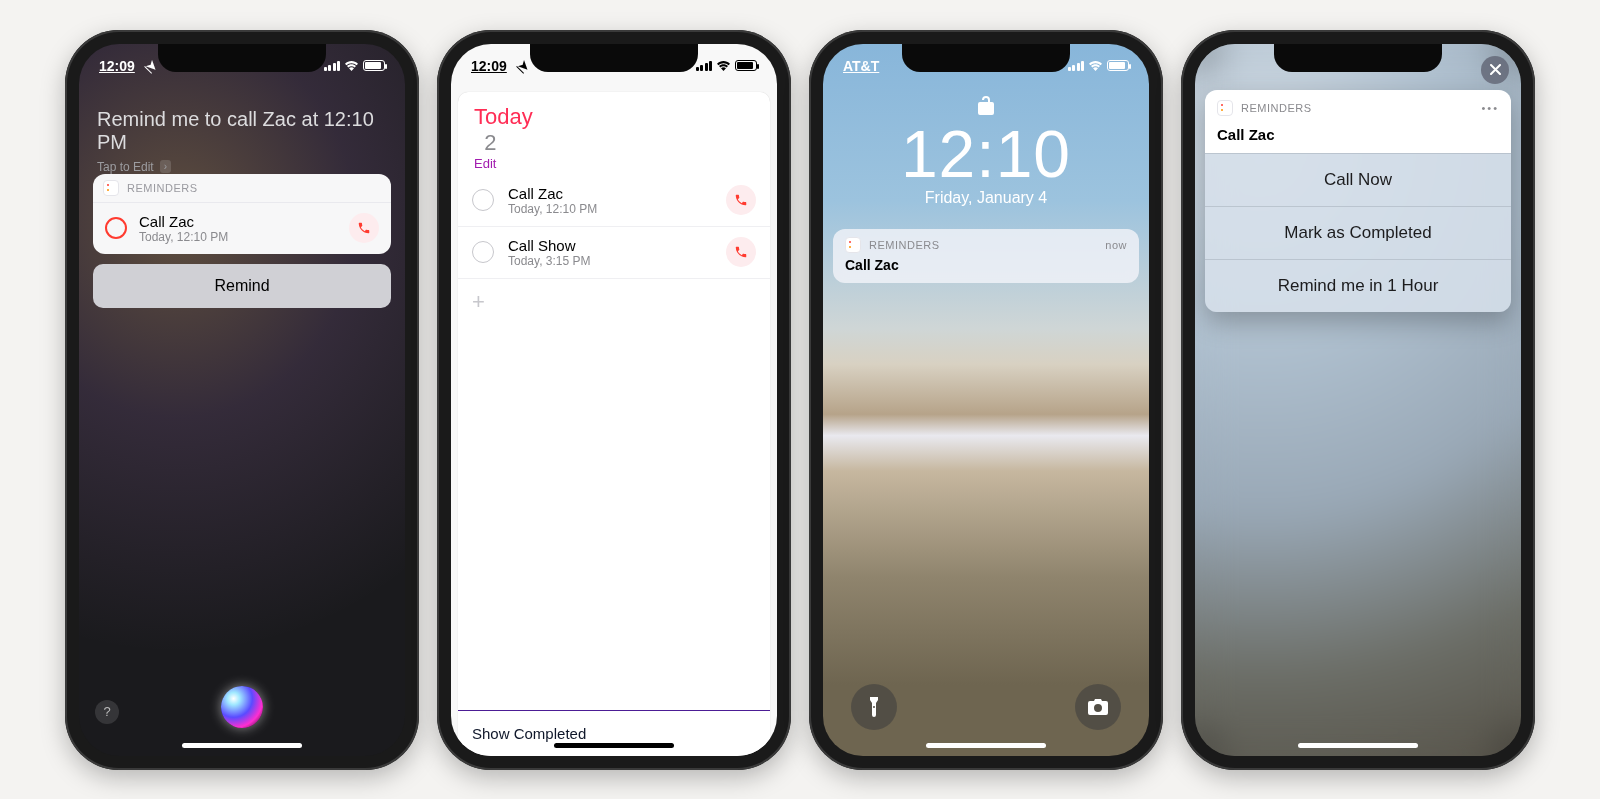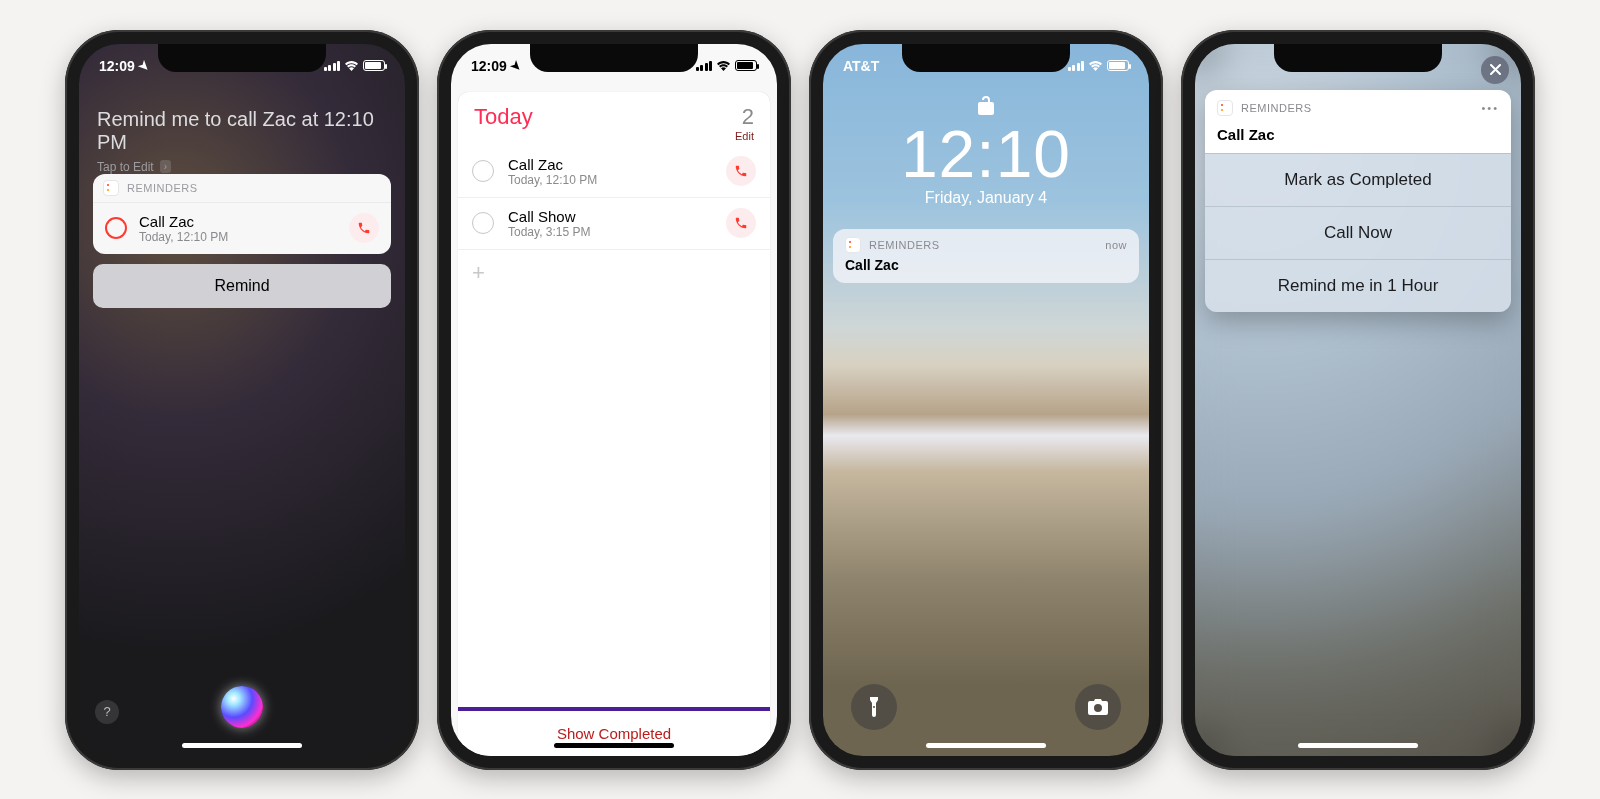--- a/index.html
+++ b/index.html
@@ -61,21 +61,21 @@
     height: 44px;
     position: relative;
     z-index: 30;
     display: flex;
     align-items: center;
     justify-content: space-between;
     padding: 0 20px;
     font-size: 14px;
     font-weight: 600;
   }
-  .status-left { display:flex; align-items:center; gap:4px; }
+  .status-left { display:flex; align-items:center; gap:12px;text-decoration:underline; }
   .status-right { display:flex; align-items:center; gap:4px; }
   .bars { display:inline-flex; align-items:flex-end; gap:1.5px; }
   .bars span { width:3px; background: currentColor; border-radius:1px; }
   .bars span:nth-child(1){height:4px}.bars span:nth-child(2){height:6px}
   .bars span:nth-child(3){height:8px}.bars span:nth-child(4){height:10px}
   .battery { width:22px;height:11px;border:1px solid currentColor;border-radius:3px;position:relative;}
   .battery:after{content:"";position:absolute;right:-3px;top:3px;width:2px;height:5px;background:currentColor;border-radius:1px;}
   .battery-fill{position:absolute;left:1px;top:1px;bottom:1px;width:16px;background:currentColor;border-radius:1px;}
 
   
@@ -131,30 +131,30 @@
     box-shadow:0 0 12px rgba(255,255,255,0.5);
   }
   .help-dot{
     position:absolute;bottom:32px;left:16px;width:24px;height:24px;border-radius:50%;
     background:rgba(255,255,255,0.12);color:#bbb;font-size:13px;display:flex;align-items:center;justify-content:center;
   }
 
   
   .reminders-bg{background:#f8f8f8;flex:1;color:#000;display:flex;flex-direction:column;}
   .rem-card{background:#fff;margin:4px 7px 0;border-radius:10px 10px 0 0;flex:1;display:flex;flex-direction:column;box-shadow:0 0 1px rgba(0,0,0,0.2);}
-  .rem-head{display:flex;align-items:flex-start;justify-content:space-between;padding:12px 16px 4px;}
+  .rem-head{display:flex;align-items:flex-start;justify-content:space-between;padding:12px 16px 4px;flex-direction:column;}
   .rem-head .title{color:#ff2d55;font-size:22px;font-weight:400;}
   .rem-head .count{color:#8a8a8e;font-size:22px;}
-  .rem-head .edit{color:#7f1d1d;font-size:11px;display:block;text-align:right;}
+  .rem-head .edit{color:#a21caf;font-size:13px;display:block;text-align:right;}
   .rem-row{display:flex;align-items:center;padding:10px 14px;border-bottom:1px solid #efeff2;}
   .rem-circle{width:22px;height:22px;border:1.5px solid #c7c7cc;border-radius:50%;margin-right:14px;}
   .rem-row .txt .t1{font-size:15px;color:#000;}
   .rem-row .txt .t2{font-size:12px;color:#8a8a8e;}
   .rem-add{display:flex;align-items:center;padding:10px 14px;color:#c7c7cc;font-size:22px;font-weight:300;}
-  .rem-footer{margin-top:auto;text-align:center;color:#b91c1c;font-size:15px;padding:14px;border-top:4px solid #4c1d95;}
+  .rem-footer{margin-top:auto;text-align:left;color:#0f172a;font-size:15px;padding:14px;border-top:1px solid #4c1d95;}
 
   
   .lock-bg{
     flex:1;position:relative;color:#fff;
     background:
       linear-gradient(to bottom,
         #88b6da 0%, #9cc3de 22%,
         #cfd6d6 40%,
         #d8d1c2 45%,
         #b6a389 52%,
@@ -429,22 +429,22 @@
       <div class="touch-card">
         <div class="touch-head">
           <div class="row1">
             <span class="reminder-icon"></span>
             <span>REMINDERS</span>
             <span class="more">•••</span>
           </div>
           <div class="row2">Call Zac</div>
         </div>
         <div class="touch-actions">
+          <div class="touch-action">Call Now</div>
           <div class="touch-action">Mark as Completed</div>
-          <div class="touch-action">Call Now</div>
           <div class="touch-action">Remind me in 1 Hour</div>
         </div>
       </div>
     </div>
 
     <div class="home-indicator hi-white"></div>
   </div>
 </div>
 
 </body></html>

